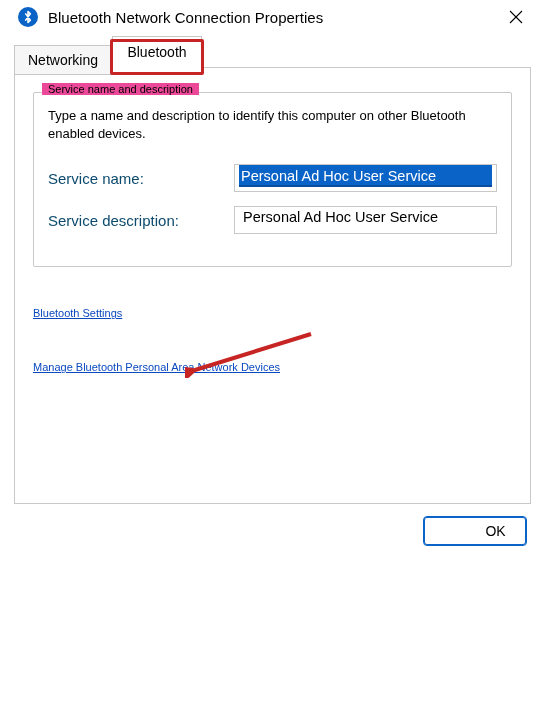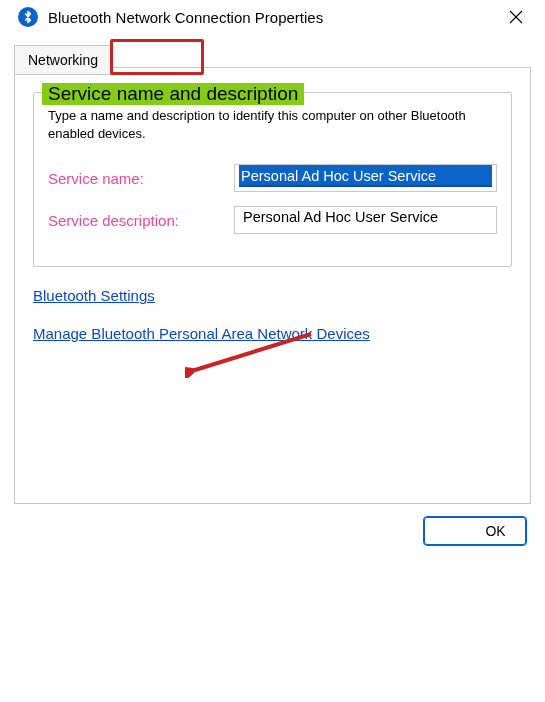--- a/index.html
+++ b/index.html
@@ -14,28 +14,28 @@
     .title { font-size: 15px; color: #000; flex: 1; }
     .close-btn { width: 46px; height: 34px; display: flex; align-items: center; justify-content: center; cursor: default; }
     .close-btn svg { width: 14px; height: 14px; stroke: #000; stroke-width: 1.1; }
     .tabbar { position: relative; margin: 8px 14px 0 14px; height: 32px; border-bottom: 1px solid #c8c8c8; }
     .tab { position: absolute; bottom: -1px; height: 32px; border: 1px solid #c8c8c8; border-bottom: 1px solid #fff; background: #fff; display: flex; align-items: center; justify-content: center; font-size: 14px; color: #000; cursor: default; text-align: right; }
     .tab-inactive { left: 0; width: 98px; border-bottom: 1px solid #c8c8c8; background: #f6f6f6; height: 30px; top: 2px; bottom: auto; }
     .tab-active { left: 98px; width: 90px; }
     .tab-highlight { position: absolute; left: 96px; top: -4px; width: 94px; height: 36px; border: 3px solid #c72424; border-radius: 2px; pointer-events: none; }
     .panel { margin: 0 14px; border: 1px solid #c8c8c8; border-top: none; padding: 16px 18px; height: 544px; position: relative; }
     .group { border: 1px solid #c8c8c8; border-radius: 2px; padding: 14px 14px 18px 14px; position: relative; margin-top: 8px; }
-    .group-legend { position: absolute; top: -10px; left: 8px; background: #84cc16; padding: 0 6px; font-size: 19px; color: #000; }
+    .group-legend { position: absolute; top: -10px; left: 8px; background: #ec4899; padding: 0 6px; font-size: 11px; color: #000; }
     .group-desc { font-size: 13px; color: #000; line-height: 1.35; margin-bottom: 22px; }
     .row { display: flex; align-items: center; margin-bottom: 14px; }
-    .row-label { width: 186px; font-size: 15px; color: #ec4899; }
+    .row-label { width: 186px; font-size: 15px; color: #0c4a6e; }
     .textfield { flex: 1; height: 28px; border: 1px solid #c8c8c8; font-size: 14.5px; padding: 2px 8px; background: #fff; color: #000; }
     .textfield.selected { background: #fff; }
     .textfield.selected .seltext { background: #0a63c7; color: #fff; display: block; height: 100%; line-height: 22px; padding: 0 2px; margin: -2px -4px; border-bottom: 2px solid #0a4ea0; }
-    .link { display: inline-block; color: #0a49bf; text-decoration: underline; font-size: 15px; cursor: pointer; margin-top: 20px; }
+    .link { display: inline-block; color: #0a49bf; text-decoration: underline; font-size: 11px; cursor: pointer; margin-top: 40px; }
     .arrow { position: absolute; top: 260px; left: 170px; pointer-events: none; }
     .arrow svg { width: 130px; height: 50px; }
     .footer { display: flex; justify-content: flex-end; gap: 12px; padding: 12px 18px 14px 0; }
     .btn { min-width: 104px; height: 30px; border: 1px solid #c8c8c8; background: #fff; font-size: 14px; border-radius: 4px; cursor: default; padding-left: 41px; }
     .btn-primary { border: 1px solid #0a63c7; box-shadow: 0 0 0 1px #0a63c7 inset; }
   </style>
 </head>
 <body>
 
 <div class="window">
@@ -51,20 +51,23 @@
       <svg viewBox="0 0 14 14">
           <line x1="1" y1="1" x2="13" y2="13"></line>
           <line x1="13" y1="1" x2="1" y2="13"></line>
         </svg>
     </span>
   </div>
 
   <div class="tabbar">
     <div class="tab tab-inactive">
       <span>Networking</span>
+    </div>
+    <div class="tab tab-active">
+      <span>Bluetooth</span>
     </div>
     <div class="tab-highlight"></div>
   </div>
 
   <div class="panel">
 
     <div class="group">
       <span class="group-legend">Service name and description</span>
       <div class="group-desc">Type a name and description to identify this computer on other Bluetooth enabled devices.</div>
 

